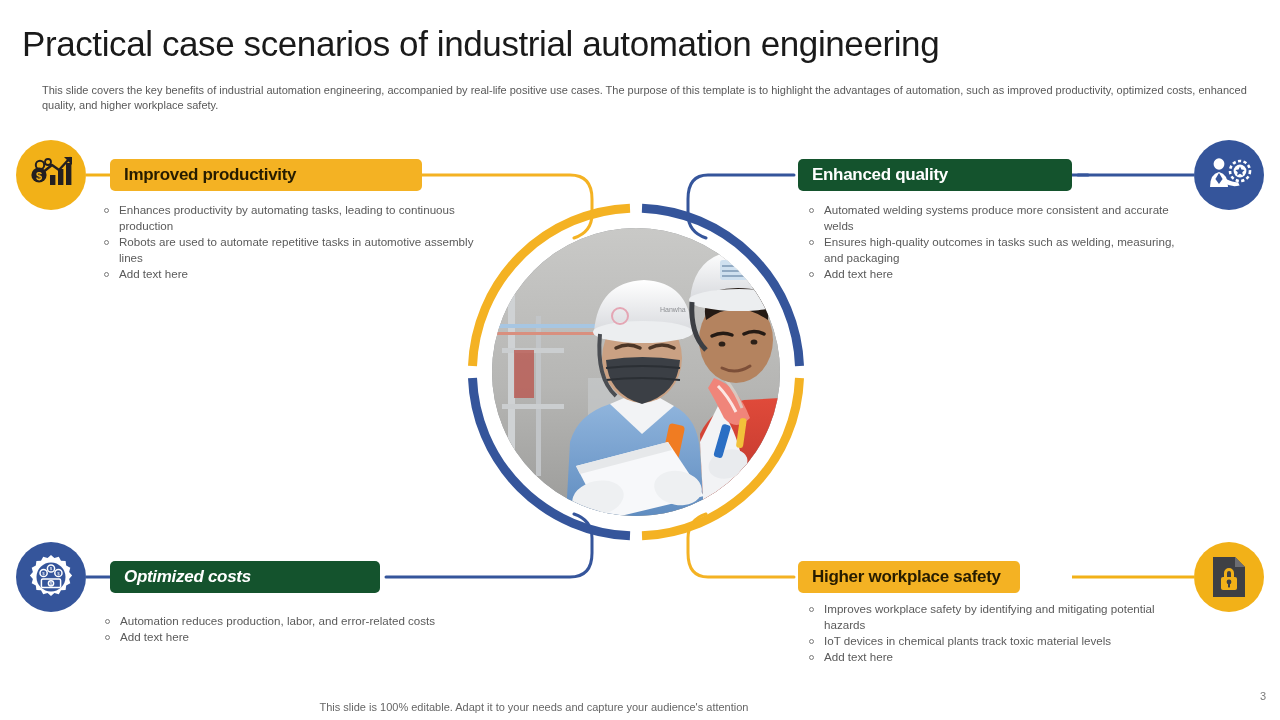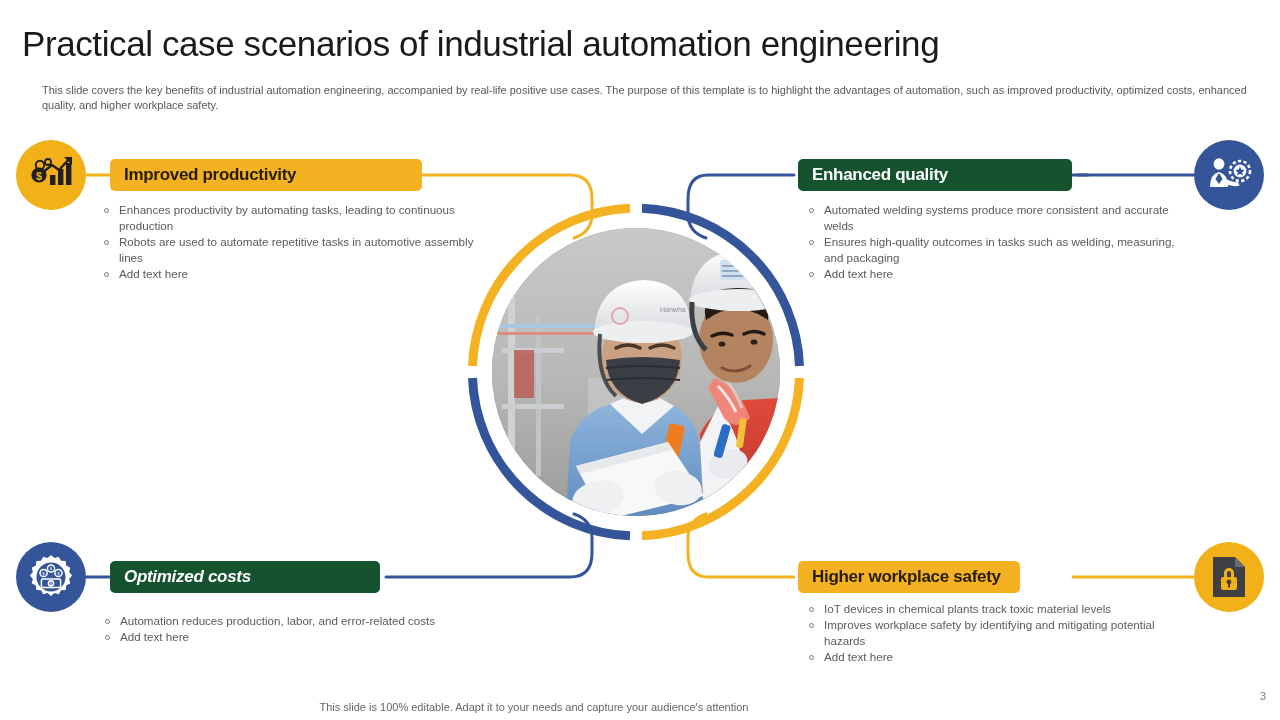--- a/index.html
+++ b/index.html
@@ -264,19 +264,19 @@
     <g fill="#f2b118">
       <rect x="12" y="22" width="16" height="13" rx="2"></rect>
       <path d="M15 22 v-4 a5 5 0 0 1 10 0 v4 h-3 v-4 a2 2 0 0 0 -4 0 v4 z"></path>
     </g>
     <circle cx="20" cy="27" r="2.4" fill="#3e4044"></circle>
     <rect x="19" y="28" width="2" height="4.4" fill="#3e4044"></rect>
   </svg>
 </div>
 <div class="pill yellow" style="left:798px;top:561px;width:222px;">Higher workplace safety</div>
 <ul class="bullets" style="left:800px;top:601px;width:380px;">
+  <li>Improves workplace safety by identifying and mitigating potential hazards</li>
   <li>IoT devices in chemical plants track toxic material levels</li>
-  <li>Improves workplace safety by identifying and mitigating potential hazards</li>
   <li>Add text here</li>
 </ul>
 
 <div class="footer-note">This slide is 100% editable. Adapt it to your needs and capture your audience's attention</div>
 <div class="page-number">3</div>
 
 </body></html>

